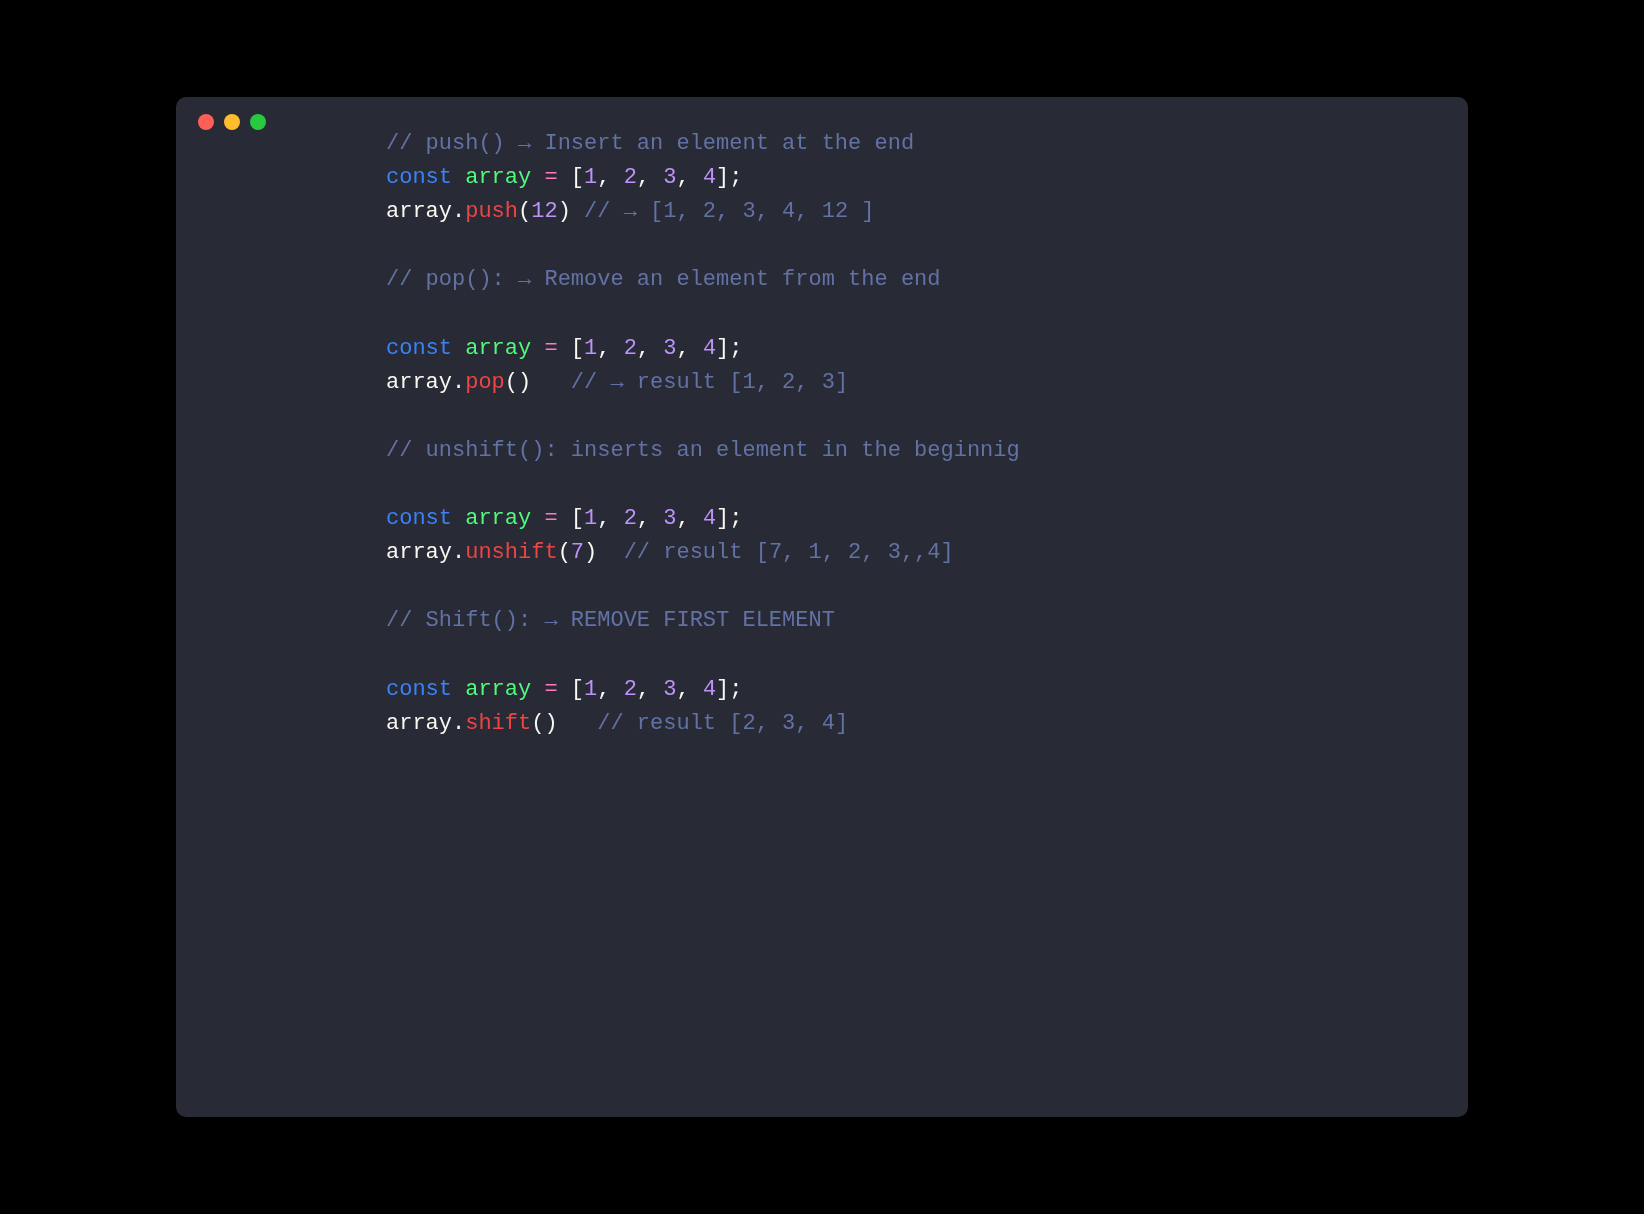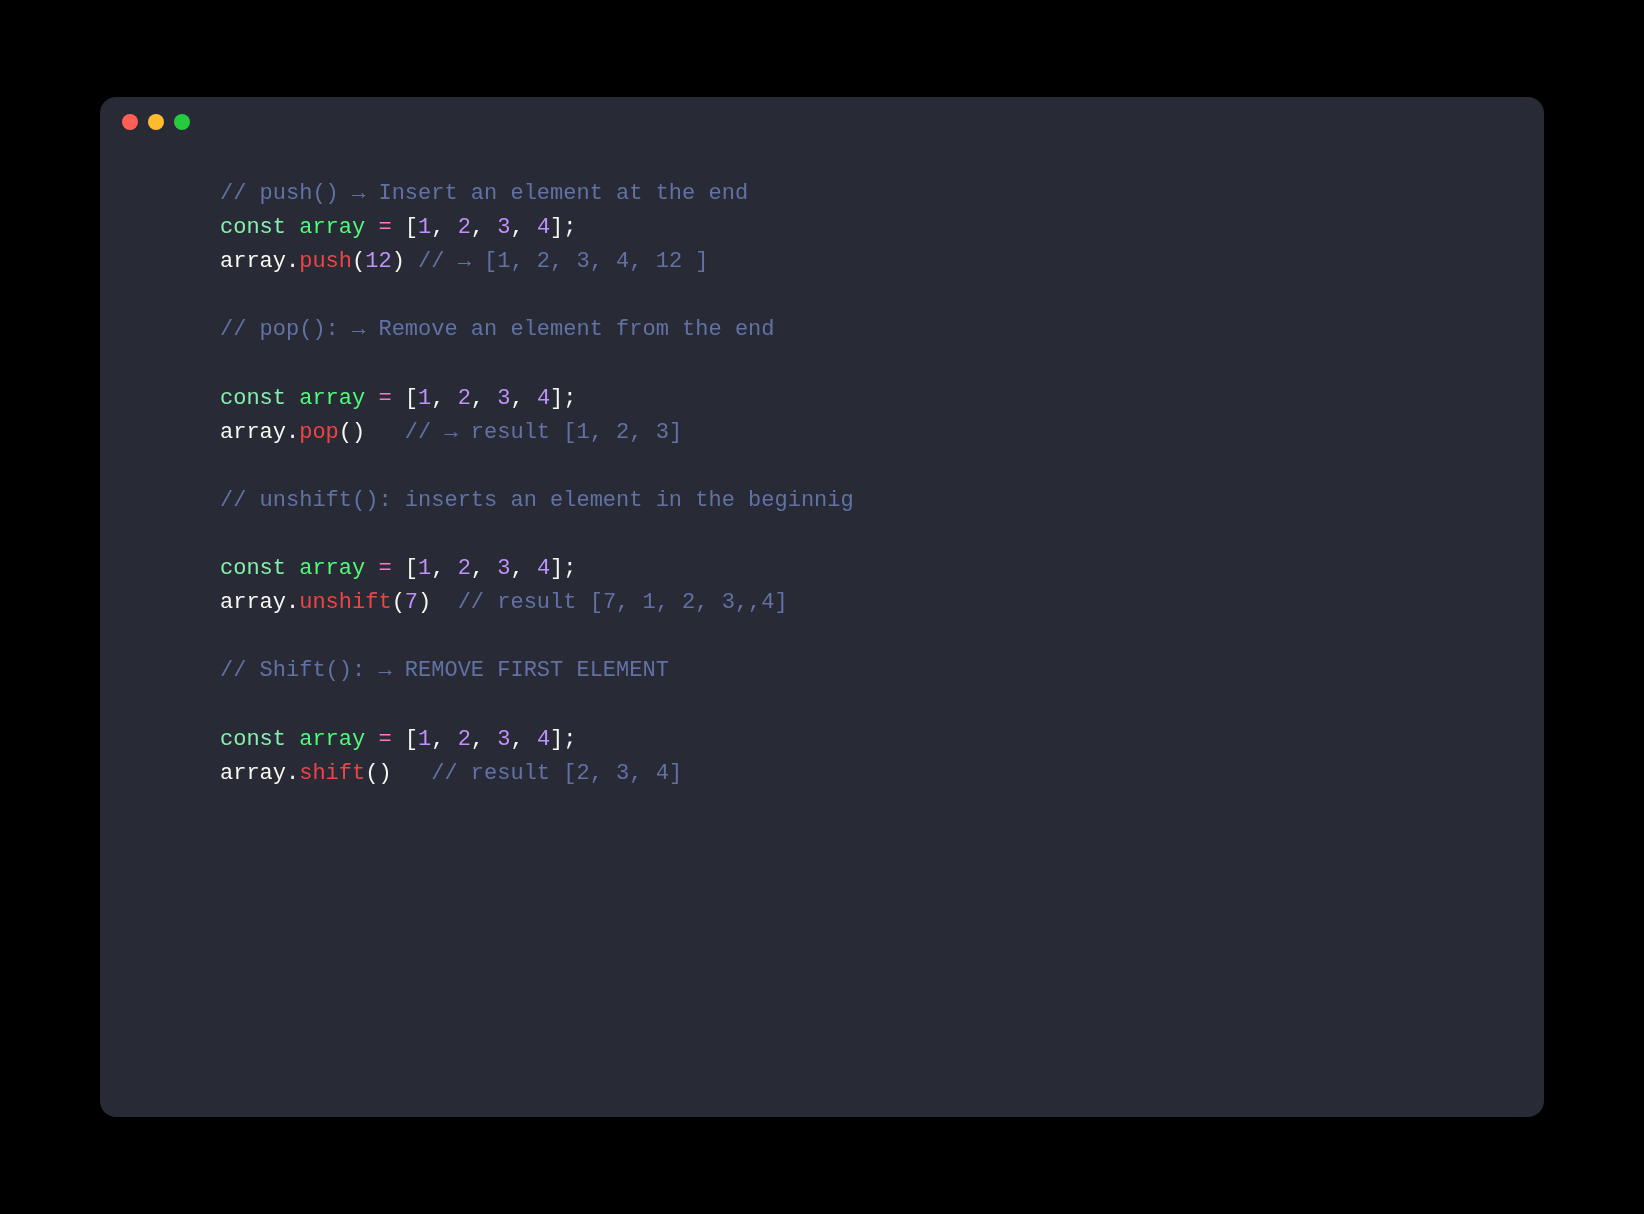--- a/index.html
+++ b/index.html
@@ -6,28 +6,28 @@
   body {
     background: #000;
     width: 1644px;
     height: 1214px;
     display: flex;
     align-items: center;
     justify-content: center;
     font-family: "SF Mono", "Monaco", "Menlo", "Consolas", "Courier New", monospace;
   }
   .window {
-    width: 1444px;
+    width: 1292px;
     height: 1020px;
     background: #282a36;
-    border-radius: 16px;
+    border-radius: 10px;
     box-shadow: 0 20px 60px rgba(0,0,0,0.5);
     overflow: hidden;
     display: flex;
-    flex-direction: column;
+    flex-direction: row;
   }
   .titlebar {
     height: 50px;
     display: flex;
     align-items: center;
     padding-left: 22px;
     gap: 10px;
   }
   .traffic-light {
     width: 16px;
@@ -38,21 +38,21 @@
   .yellow { background: #ffbd2e; }
   .green { background: #27c93f; }
   .code-area {
     padding: 30px 60px 60px 120px;
     font-size: 22px;
     line-height: 1.55;
     color: #f8f8f2;
     white-space: pre;
   }
   .comment { color: #6272a4; }
-  .keyword { color: #86efac; }
+  .keyword { color: #3b82f6; }
   .variable { color: #50fa7b; }
   .plain { color: #f8f8f2; }
   .operator { color: #ff79c6; }
   .bracket { color: #f8f8f2; }
   .number { color: #bd93f9; }
   .punct { color: #f8f8f2; }
   .method { color: #ef4444; }
 </style>
 </head>
 <body>

